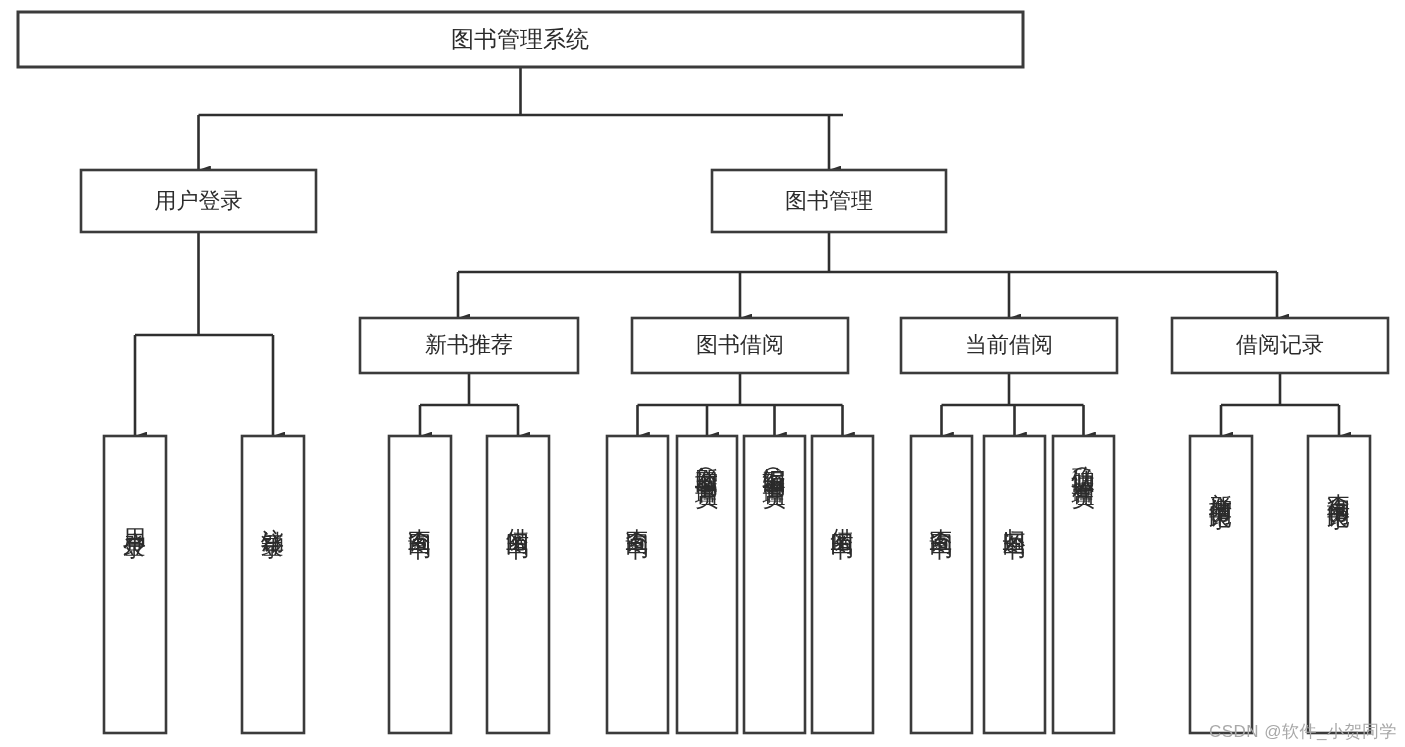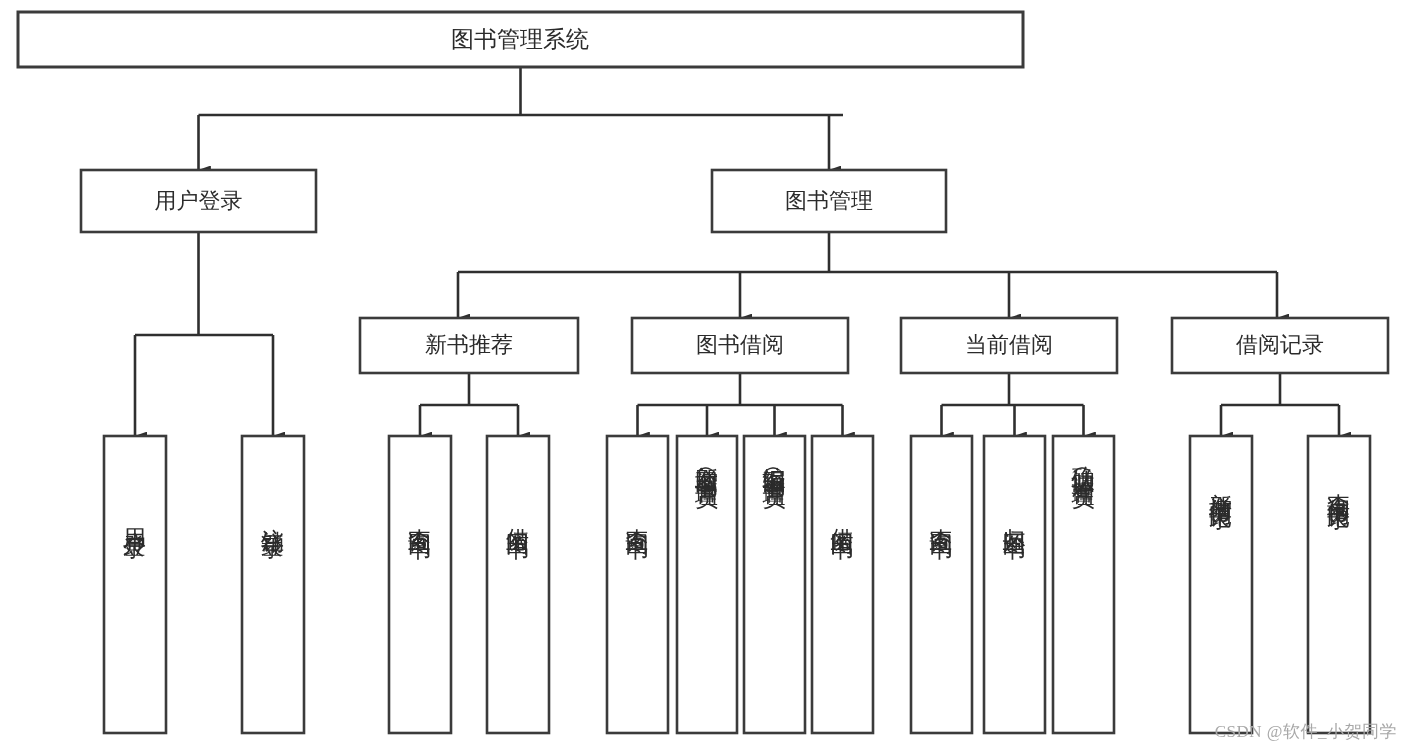--- a/index.html
+++ b/index.html
@@ -52,21 +52,21 @@
     stroke-width: 2.6;
     fill: none;
   }
   .arrow-head {
     fill: #2f2f2f;
   }
   .watermark {
     position: absolute;
     right: 8px;
     bottom: 4px;
-    font-family: Liberation Serif, serif;
+    font-family: Liberation Sans, sans-serif;
     font-size: 17px;
     color: #a8a8a8;
     letter-spacing: 0.5px;
     white-space: nowrap;
     pointer-events: none;
   }
 </style>
 </head>
 <body>
 

